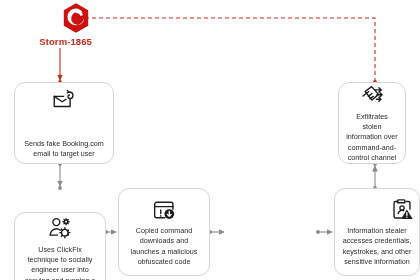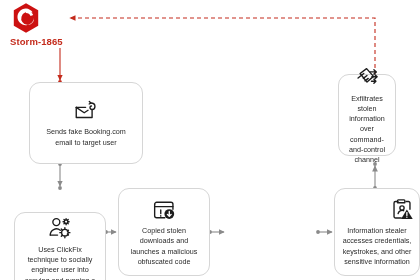--- a/index.html
+++ b/index.html
@@ -35,21 +35,21 @@
 
   
   .actor {
     position: absolute;
     left: 10px;
     top: 2px;
     width: 82px;
     z-index: 3;
     display: flex;
     flex-direction: column;
-    align-items: flex-start;
+    align-items: flex-end;
   }
   .actor-logo {
     width: 32px;
     height: 32px;
     display: block;
   }
   .actor-label {
     margin-top: 2px;
     font-size: 9.5px;
     font-weight: bold;
@@ -80,22 +80,22 @@
   }
   .node-text {
     font-size: 7.2px;
     line-height: 1.42;
     text-align: center;
     color: #2b2b2b;
     padding: 0 3px;
   }
 
   
-  #node-phish   { left: 29px;  top: 82px;  width: 114px; height: 82px; }
-  #node-exfil   { left: 338px; top: 74px;  width: 58px; height: 82px; }
+  #node-phish   { left: 14px;  top: 82px;  width: 100px; height: 82px; justify-content: space-between; }
+  #node-exfil   { left: 338px; top: 82px;  width: 68px; height: 82px; }
   #node-clickfix{ left: 14px;  top: 180px; width: 92px; height: 88px; margin-top: 32px; }
   #node-download{ left: 118px; top: 188px; width: 92px; height: 88px; }
   #node-malware { left: 226px; top: 188px; width: 92px; height: 88px; }
   #node-stealer { left: 334px; top: 188px; width: 86px; height: 88px; align-items: flex-end; }
 </style>
 </head>
 <body>
 
 <div id="canvas">
 
@@ -208,21 +208,21 @@
         <path d="M4.5 9 a2.5 2.5 0 0 1 2.5 -2.5 L24.5 6.5 a2.5 2.5 0 0 1 2.5 2.5 L27 15"></path>
         <path d="M4.5 9 L4.5 23 a2.5 2.5 0 0 0 2.5 2.5 L17 25.5"></path>
         <path d="M4.5 11.8 L27 11.8"></path>
         <path d="M12 16 L12 20.5 M12 23 L12 23.6"></path>
       </g>
       <circle cx="22.5" cy="21" r="6" fill="#1d1d1d"></circle>
       <g fill="none" stroke="#ffffff" stroke-width="1.7" stroke-linecap="round" stroke-linejoin="round">
         <path d="M22.5 17.8 L22.5 23.6 M20.2 21.4 L22.5 23.8 L24.8 21.4"></path>
       </g>
     </svg>
-    <div class="node-text">Copied stolen downloads and launches a malicious obfuscated code</div>
+    <div class="node-text">Copied command downloads and launches a malicious obfuscated code</div>
   </div>
 
 
   <div class="node" id="node-stealer">
     <svg class="node-icon" viewBox="0 0 32 32">
       <g fill="none" stroke="#1d1d1d" stroke-width="1.7" stroke-linecap="round" stroke-linejoin="round">
         <path d="M11 5.5 L8 5.5 a1.8 1.8 0 0 0 -1.8 1.8 L6.2 24 a1.8 1.8 0 0 0 1.8 1.8 L15 25.8"></path>
         <path d="M21 5.5 L24 5.5 a1.8 1.8 0 0 1 1.8 1.8 L25.8 15"></path>
         <path d="M11.5 3.5 L18.5 3.5 a1 1 0 0 1 1 1 L19.5 7 L10.5 7 L10.5 4.5 a1 1 0 0 1 1 -1 z"></path>
         <circle cx="16" cy="13.5" r="2.6"></circle>

